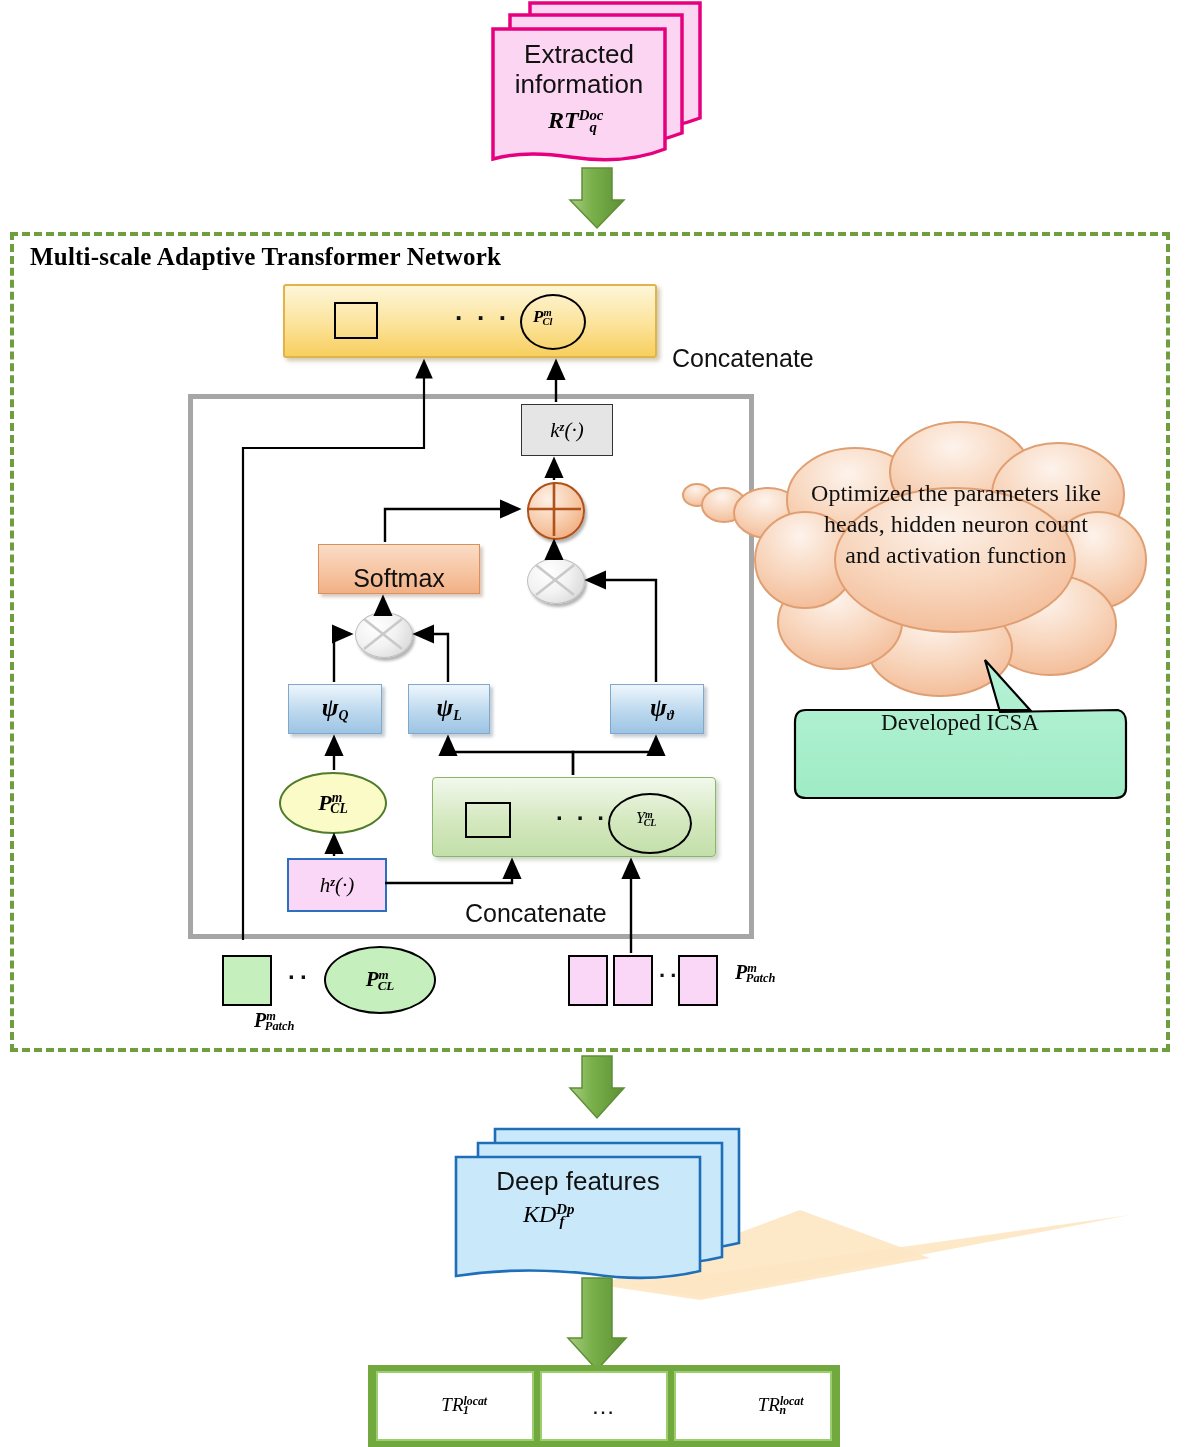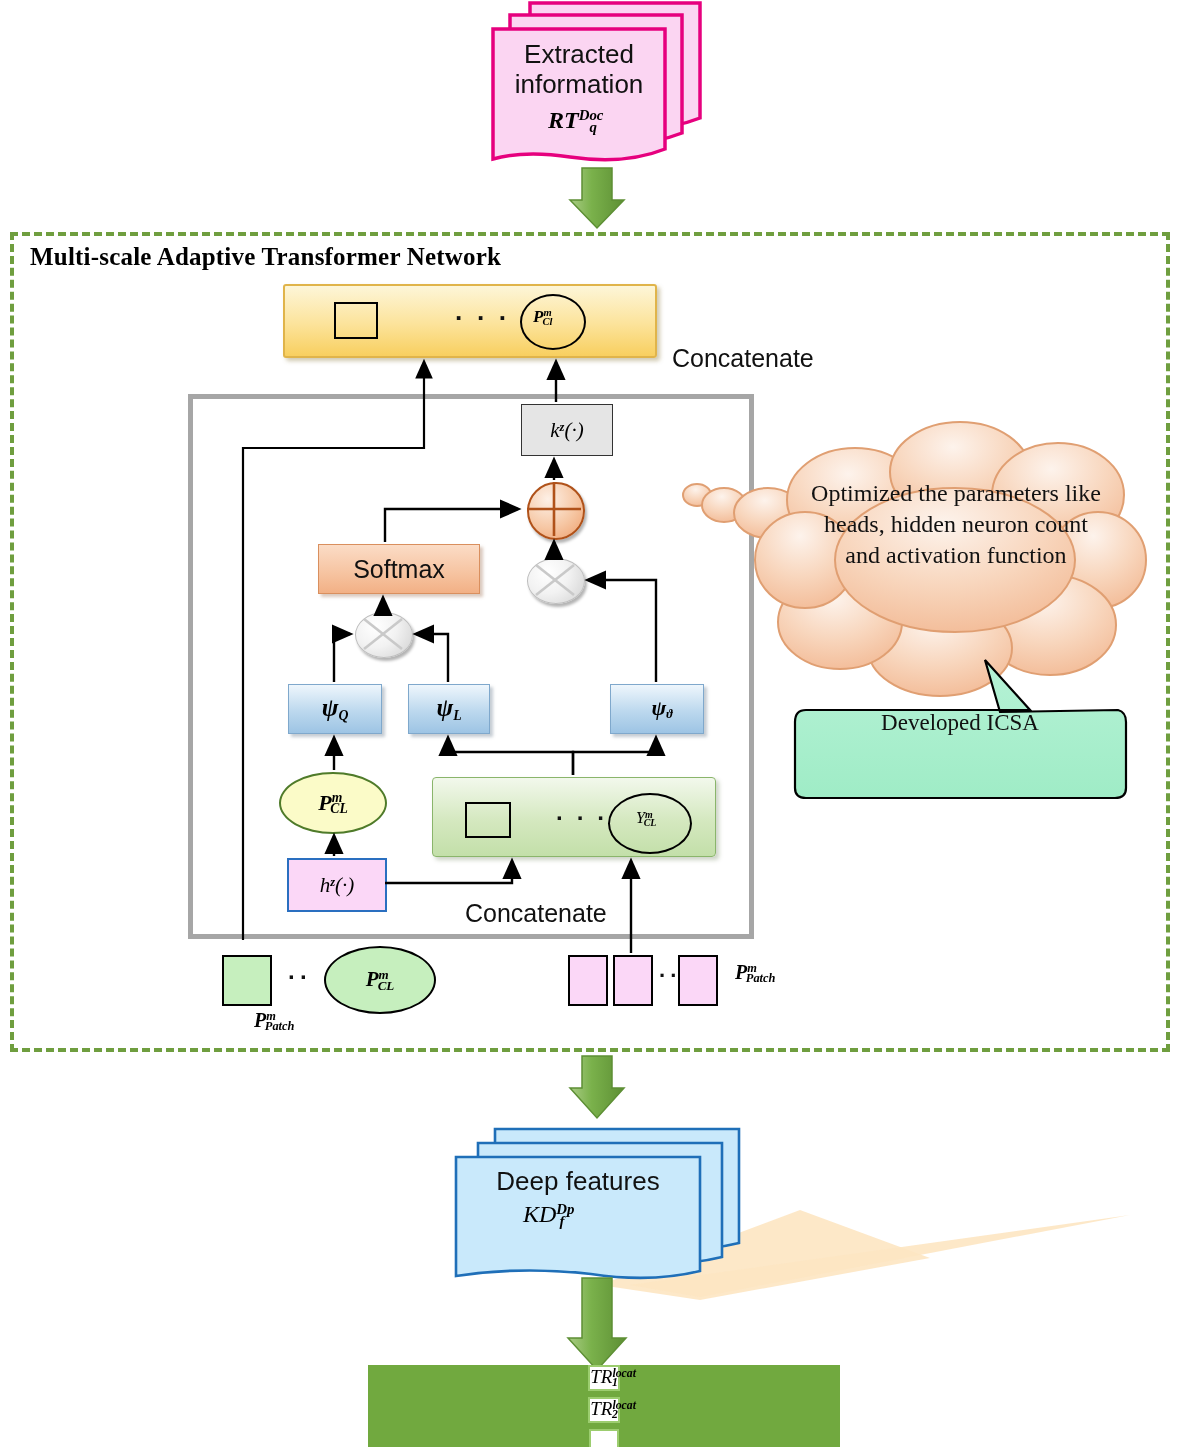--- a/index.html
+++ b/index.html
@@ -27,21 +27,21 @@
      border:2px solid #e0b44a;border-radius:3px;
      box-shadow:3px 3px 4px rgba(120,100,30,.35);}
   .sq-outline{border:2px solid #000;background:transparent;}
   .ell-outline{border:2.5px solid #000;border-radius:50%;background:transparent;}
 
   
   .bluebox{background:linear-gradient(to bottom,#eef6fc 0%,#bcd8ee 55%,#9dc4e4 100%);
     border:1.5px solid #7fa8cc;box-shadow:3px 3px 3px rgba(90,110,130,.35);}
   .kbox{background:#e5e5e5;border:1.6px solid #333;}
   .softmax{background:linear-gradient(to bottom,#fbdcc6 0%,#f6c3a0 60%,#f2b085 100%);
-    border:1.6px solid #d98f5e;box-shadow:3px 3px 3px rgba(150,100,70,.35);}
+    border:1.6px solid #d98f5e;box-shadow:3px 3px 3px rgba(150,100,70,.35);align-items:flex-end;}
   .pinkbox{background:#fbd7f7;border:2px solid #2a6fc0;}
   .greenbar{background:linear-gradient(to bottom,#f2f8ec 0%,#d4e8bf 55%,#c3dfa9 100%);
     border:1.6px solid #8ab56b;border-radius:4px;box-shadow:3px 3px 4px rgba(110,130,90,.35);}
   .yellowell{background:#fbfbc8;border:2px solid #4f7b2a;border-radius:50%;}
   .greensq{background:#c6efbe;border:2px solid #000;}
   .greenell{background:#c6efbe;border:2.5px solid #000;border-radius:50%;}
   .pinksq{background:#fbd7f7;border:2px solid #000;}
 
   
   .mulnode{border-radius:50%;
@@ -147,21 +147,21 @@
   <span class="mf" style="font-size:25px;">
     <span>ψ</span><sub style="font-size:.55em;">Q</sub>
   </span>
 </div>
 <div class="abs bluebox ctr" style="left:408px;top:684px;width:80px;height:48px;">
   <span class="mf" style="font-size:25px;">
     <span>ψ</span><sub style="font-size:.55em;">L</sub>
   </span>
 </div>
 <div class="abs bluebox ctr" style="left:610px;top:684px;width:92px;height:48px;">
-  <span class="mf" style="font-size:22px;margin-left:10px;">
+  <span class="mf" style="font-size:25px;margin-left:10px;">
     <span>ψ</span><sub style="font-size:.55em;">ϑ</sub>
   </span>
 </div>
 
 <div class="abs yellowell ctr" style="left:279px;top:772px;width:104px;height:58px;">
   <span class="mf" style="font-size:22px;">
     <span>P</span><sup>m</sup><sub style="margin-left:-12px;">CL</sub>
   </span>
 </div>
 
@@ -295,31 +295,26 @@
 </div>
 <div class="abs mf" style="left:523px;top:1202px;font-size:24px;font-weight:normal;">
   <span>KD</span><sup>Dp</sup><sub style="margin-left:-15px;">f</sub>
 </div>
 
 <svg class="ovl">
   <path d="M582,1278 L612,1278 L612,1338 L626,1338 L597,1370 L568,1338 L582,1338 Z" fill="url(#gGreenV)" stroke="#5d8f34" stroke-width="1.5"></path>
 </svg>
 
 <div class="abs" style="left:368px;top:1365px;width:472px;height:82px;background:#71a93f;
-            display:flex;align-items:center;gap:6px;padding:0 8px;box-sizing:border-box;flex-direction:column;">
+            display:flex;align-items:center;gap:6px;padding:0 8px;box-sizing:border-box;">
   <div class="ctr" style="flex:1;height:66px;background:#fff;border:2.5px solid #9ccd6f;box-shadow:inset 0 0 0 2px #fff;">
     <span class="mf" style="font-size:19px;font-weight:normal;">
       <span>TR</span><sup>locat</sup><sub style="margin-left:-24px;">1</sub>
     </span>
   </div>
-  <div class="ctr" style="flex:1;height:66px;background:#fff;border:2.5px solid #9ccd6f;box-shadow:inset 0 0 0 2px #fff;">
-    <span class="mf" style="font-size:19px;font-weight:normal;">
-      <span>TR</span><sup>locat</sup><sub style="margin-left:-24px;">2</sub>
-    </span>
-  </div>
   <div class="ctr" style="flex:.8;height:66px;background:#fff;border:2.5px solid #9ccd6f;box-shadow:inset 0 0 0 2px #fff;">
     <span class="plain" style="font-size:24px;letter-spacing:2px;">…</span>
   </div>
   <div class="ctr" style="flex:1;height:66px;background:#fff;border:2.5px solid #9ccd6f;box-shadow:inset 0 0 0 2px #fff;">
     <span class="mf" style="font-size:19px;font-weight:normal;margin-left:38px;">
       <span>TR</span><sup>locat</sup><sub style="margin-left:-24px;">n</sub>
     </span>
   </div>
 </div>
 

